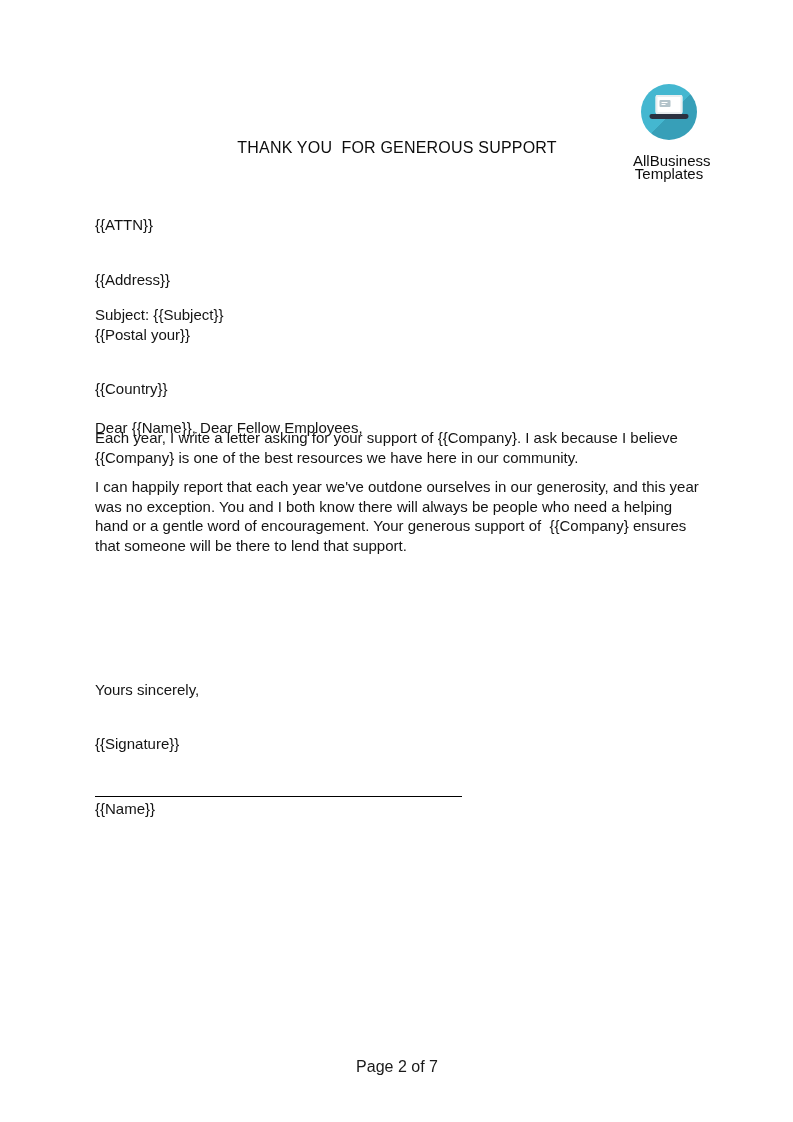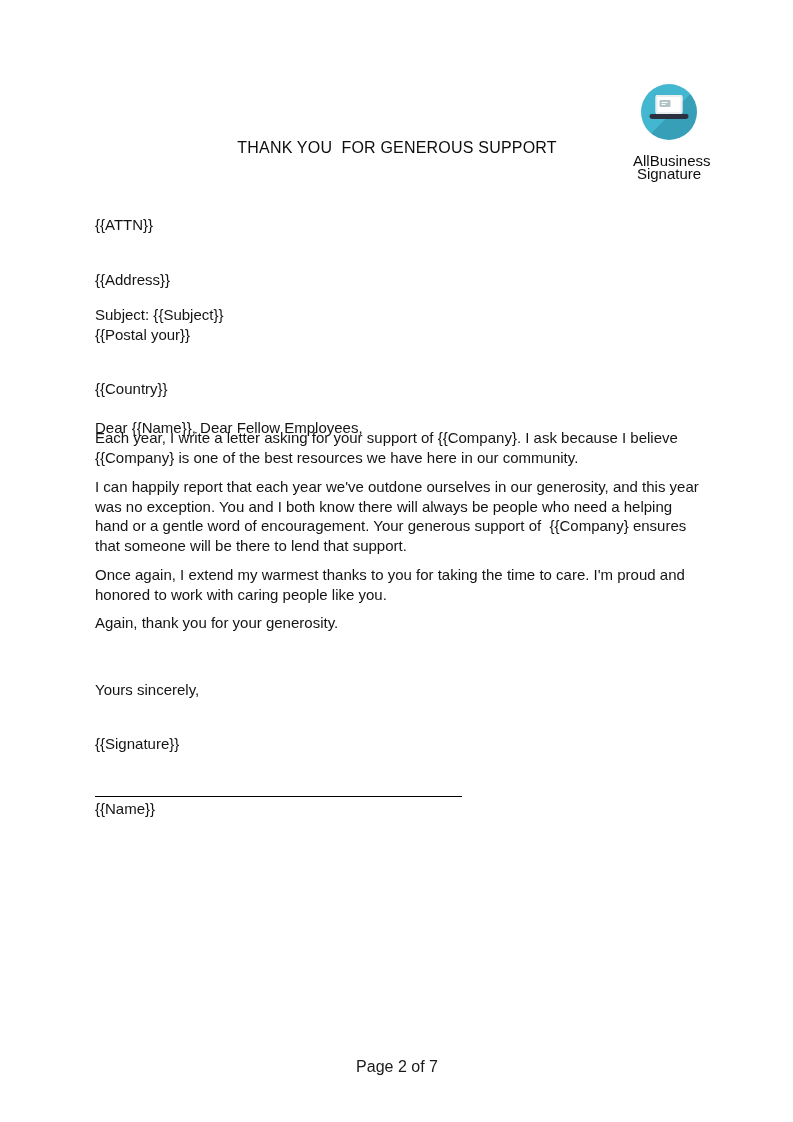--- a/index.html
+++ b/index.html
@@ -139,21 +139,21 @@
 
   <div class="logo">
     <div class="logo-circle">
       <div class="laptop-screen">
         <div class="laptop-doc"></div>
       </div>
       <div class="laptop-base"></div>
     </div>
     <div class="logo-text">
       <div>AllBusiness</div>
-      <div>Signature</div>
+      <div>Templates</div>
     </div>
   </div>
 
   <div class="content">
 
     <h1 class="doc-title">THANK YOU  FOR GENEROUS SUPPORT</h1>
 
 
     <div class="text-block address-block">
       <div>{{ATTN}}</div>
@@ -161,22 +161,20 @@
       <div>{{Postal your}}</div>
       <div>{{Country}}</div>
     </div>
 
     <div class="text-block subject-line">Subject: {{Subject}}</div>
 
     <div class="text-block salutation">Dear {{Name}}, Dear Fellow Employees,</div>
 
     <p class="text-block para-1">Each year, I write a letter asking for your support of {{Company}. I ask because I believe {{Company} is one of the best resources we have here in our community.</p>
     <p class="text-block para-2">I can happily report that each year we've outdone ourselves in our generosity, and this year was no exception. You and I both know there will always be people who need a helping hand or a gentle word of encouragement. Your generous support of  {{Company} ensures that someone will be there to lend that support.</p>
-    <p class="text-block para-3">Once again, I extend my warmest thanks to you for taking the time to care. I'm proud and honored to work with caring people like you.</p>
-    <p class="text-block para-4">Again, thank you for your generosity.</p>
 
     <div class="text-block closing">Yours sincerely,</div>
 
     <div class="text-block signature">{{Signature}}</div>
 
     <div class="signature-line"></div>
 
     <div class="text-block name-line">{{Name}}</div>
 
     <div class="footer">Page 2 of 7</div>

